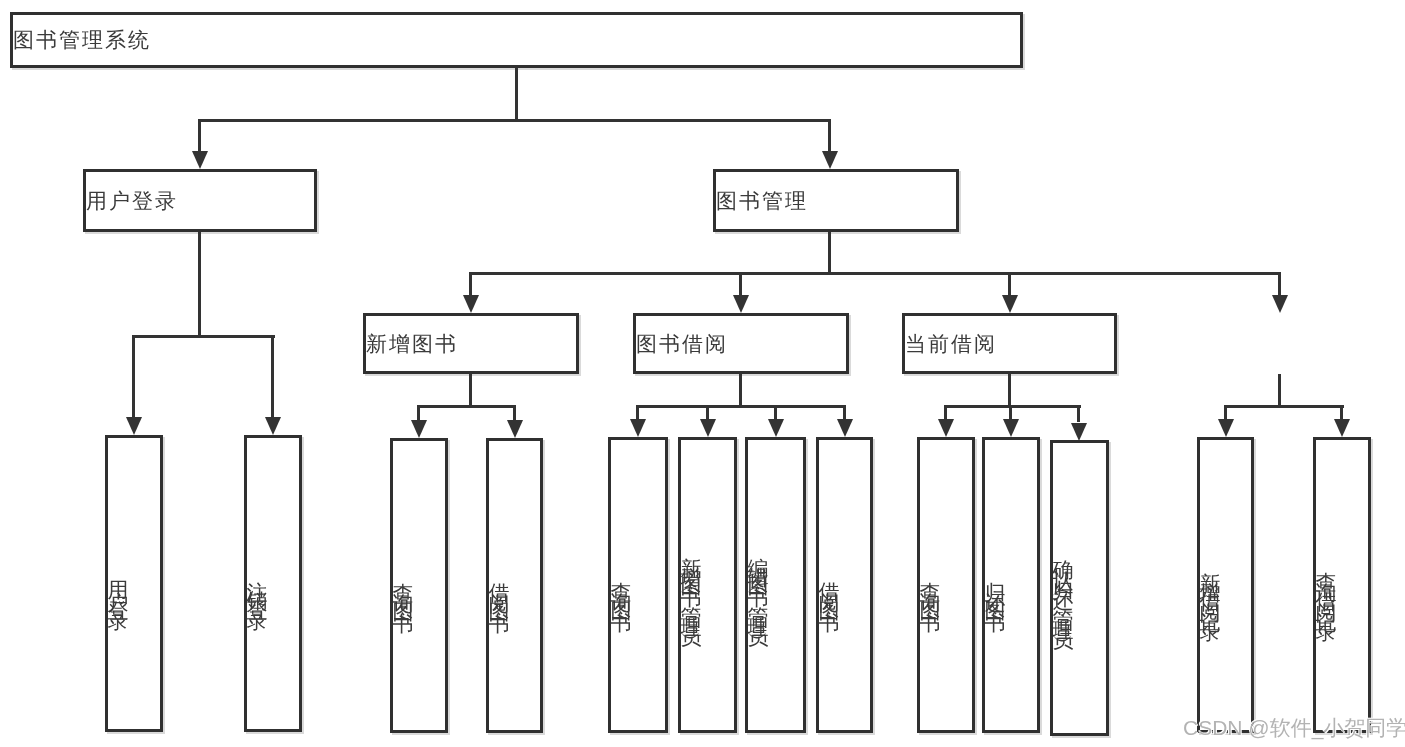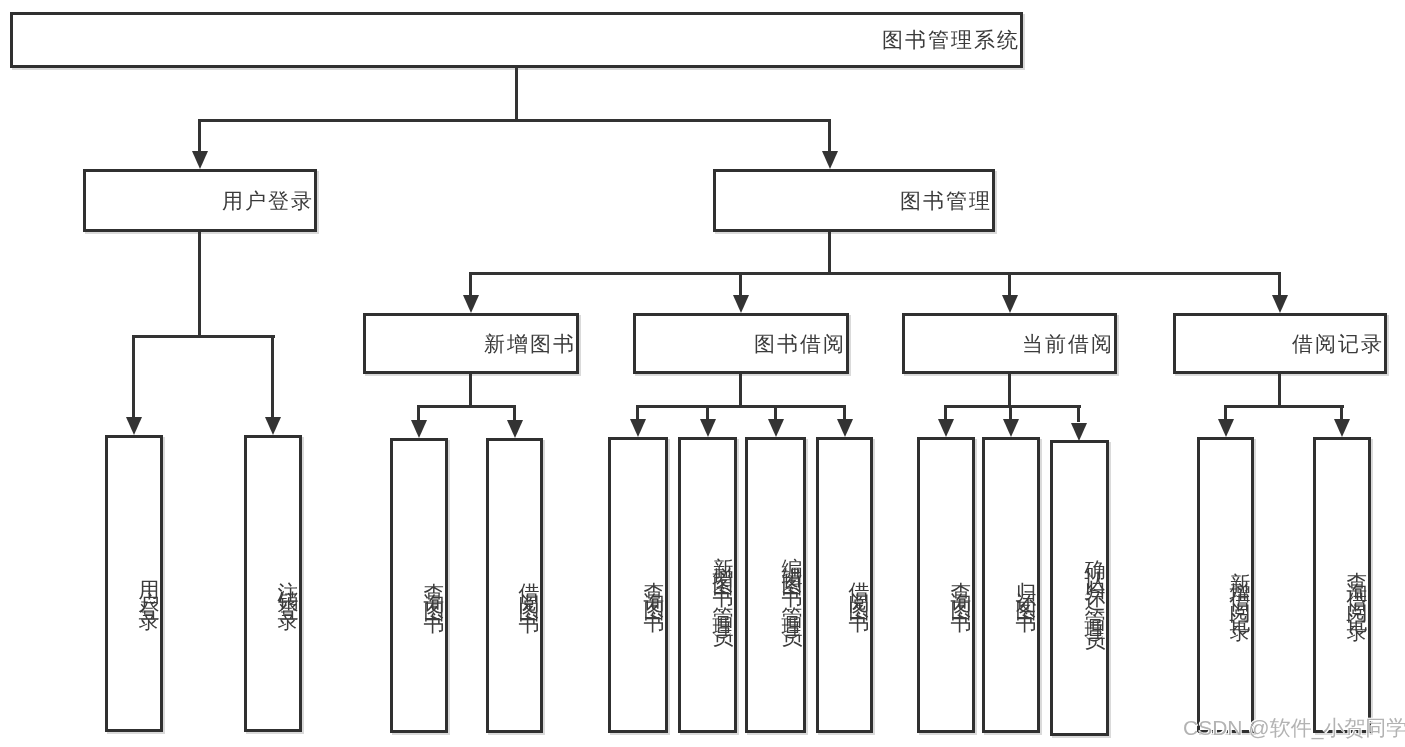--- a/index.html
+++ b/index.html
@@ -10,21 +10,21 @@
     overflow:hidden;
     font-family:"Liberation Sans","DejaVu Sans",sans-serif;
     color:#3b3b3b;
   }
   .box{
     position:absolute;
     background:#ffffff;
     border:3px solid #303030;
     box-sizing:border-box;
     box-shadow:2px 2px 0 rgba(150,150,150,0.35);
-    display:flex;align-items:center;justify-content:flex-end;
+    display:flex;align-items:center;justify-content:flex-start;
   }
   .box.h .lbl{
     font-size:21px;
     letter-spacing:2px;
     color:#3b3b3b;
     white-space:nowrap;
   }
   .box.v .lbl{
     writing-mode:vertical-rl;
     text-orientation:mixed;
@@ -59,35 +59,32 @@
 
 <div id="canvas">
 
   <div class="box h" style="left:10px;top:12px;width:1013px;height:56px;">
     <span class="lbl">图书管理系统</span>
   </div>
 
   <div class="box h" style="left:83px;top:169px;width:234px;height:63px;">
     <span class="lbl">用户登录</span>
   </div>
-  <div class="box h" style="left:713px;top:169px;width:282px;height:63px;">
+  <div class="box h" style="left:713px;top:169px;width:246px;height:63px;">
     <span class="lbl">图书管理</span>
   </div>
 
   <div class="box h" style="left:363px;top:313px;width:216px;height:61px;">
     <span class="lbl">新增图书</span>
   </div>
   <div class="box h" style="left:633px;top:313px;width:216px;height:61px;">
     <span class="lbl">图书借阅</span>
   </div>
   <div class="box h" style="left:902px;top:313px;width:215px;height:61px;">
     <span class="lbl">当前借阅</span>
-  </div>
-  <div class="box h" style="left:1173px;top:313px;width:214px;height:61px;">
-    <span class="lbl">借阅记录</span>
   </div>
 
   <div class="box v" style="left:105px;top:435px;width:58px;height:297px;">
     <span class="lbl">用户登录</span>
   </div>
   <div class="box v" style="left:244px;top:435px;width:58px;height:297px;">
     <span class="lbl">注销登录</span>
   </div>
 
   <div class="box v" style="left:390px;top:438px;width:58px;height:295px;">

